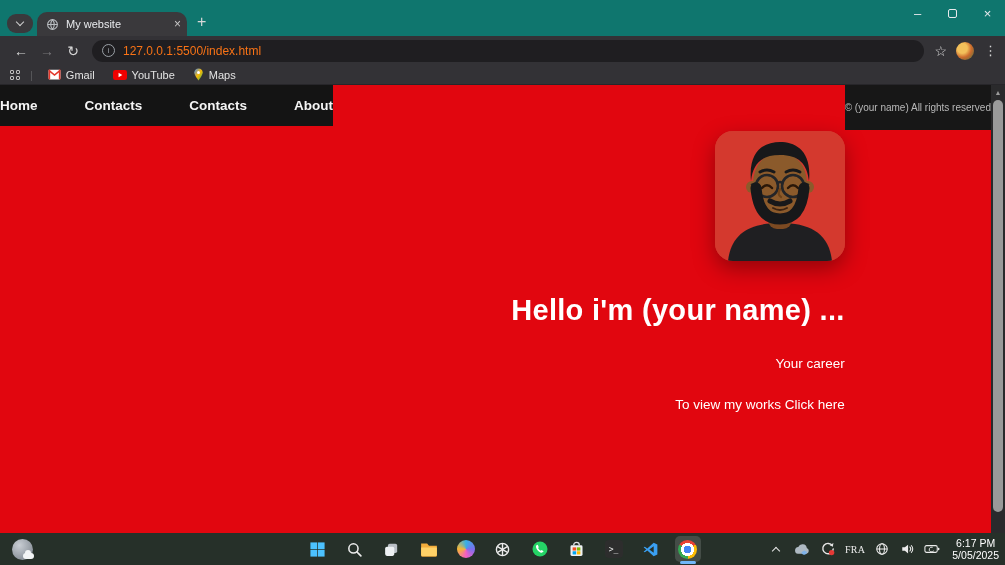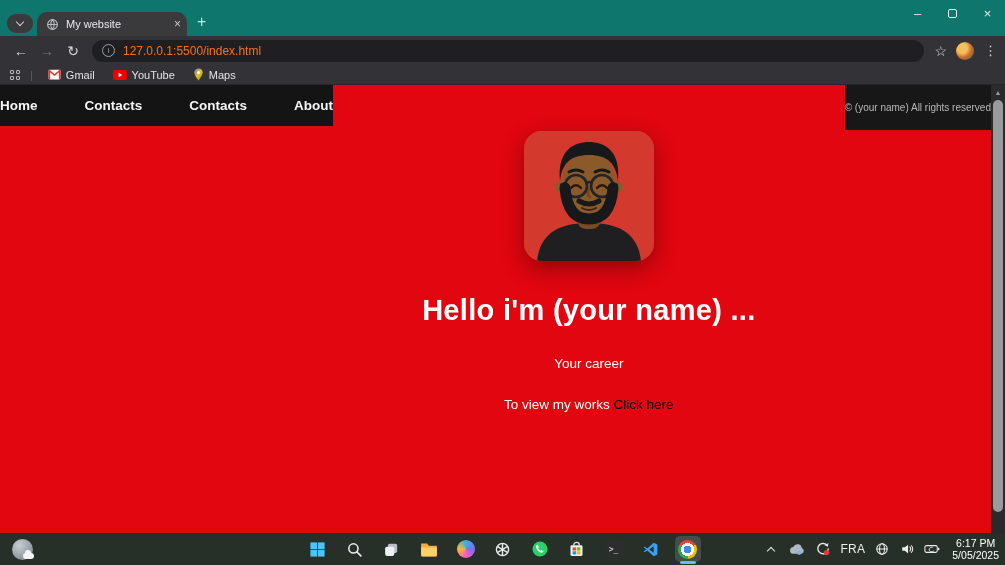--- a/index.html
+++ b/index.html
@@ -44,27 +44,27 @@
   .appsgrid i { width:4px; height:4px; border:1px solid #bdbdbd; border-radius:1px; }
   .bm-sep { color:#5a5a5e; font-size:11px; margin:0 2px; }
   .bm { display:flex; align-items:center; gap:5px; cursor:pointer; padding:2px 5px; border-radius:4px; }
   .bm span { color:#e3e3e3; font-size:11px; }
 
   
   .viewport { position:relative; height:457px; background:#e1060f; }
   .pagearea { position:absolute; left:0; top:0; right:14px; bottom:0; display:flex; flex-direction:row; }
   .sitenav { height:41px; background:#141414; display:flex; align-items:center; justify-content:center; gap:47px; }
   .sitenav a { color:#f5f5f5; font-size:13.5px; font-weight:bold; text-decoration:none; cursor:pointer; }
-  .hero { flex:1; background:#e1060f; display:flex; flex-direction:column; align-items:center; }
+  .hero { flex:1; background:#e1060f; display:flex; flex-direction:column; align-items:flex-end; }
   .avatar-card { margin-top:46px; width:130px; height:130px; border-radius:18px; background:#d4392e;
                  box-shadow:0 8px 22px rgba(0,0,0,.35); overflow:hidden; }
   .hero h1 { margin-top:33px; color:#ffffff; font-size:29px; font-weight:bold; letter-spacing:.3px; }
   .career { margin-top:29px; color:#ffffff; font-size:13.5px; }
   .works { margin-top:26px; color:#ffffff; font-size:13.5px; }
-  .works a { color:#000000; text-decoration:none; cursor:pointer; }
+  .works a { color:#ffffff; text-decoration:none; cursor:pointer; }
   .sitefooter { height:45px; background:#171717; display:flex; align-items:center; justify-content:center; }
   .sitefooter p { color:#b9b9b9; font-size:10px; }
 
   .scrollbar { position:absolute; right:0; top:0; bottom:0; width:14px; background:#2a2a2c;
                display:flex; flex-direction:column; align-items:center; }
   .sb-arrow { color:#9a9a9a; font-size:7px; height:14px; display:flex; align-items:center; cursor:pointer; }
   .sb-thumb { width:10px; height:412px; margin-top:1px; background:#9a9a9a; border-radius:5px; cursor:grab; }
   .sb-spacer { flex:1; }
 
   
@@ -87,21 +87,21 @@
                           border-radius:2px; background:#71b7f8; }
   .chrome-ball { width:19px; height:19px; border-radius:50%;
      background:radial-gradient(circle at center, #4285f4 0 4px, #ffffff 4px 6.5px, rgba(0,0,0,0) 6.5px),
                 conic-gradient(from -60deg, #ea4335 0 120deg, #fbbc05 120deg 240deg, #34a853 240deg 360deg); }
   .copilot { width:18px; height:18px; border-radius:50%;
              background:conic-gradient(#37b0e4, #7a6ff0, #f75ec2, #f7b733, #37b0e4); }
   .terminal { width:18px; height:18px; border-radius:4px; background:#2d2d2d; color:#e8e8e8;
               font-family:"DejaVu Sans Mono", monospace; font-size:8px; display:flex; align-items:center; justify-content:center; }
   .tb-right { position:absolute; right:6px; top:0; height:32px; display:flex; align-items:center; gap:9px; }
   .tray-btn { display:flex; align-items:center; justify-content:center; cursor:pointer; min-width:16px; height:32px; }
-  .lang { color:#ececec; font-size:12px; letter-spacing:.3px; }
+  .lang { color:#ececec; font-size:10px; letter-spacing:.3px;font-family:Liberation Serif, serif; }
   .clock { text-align:center; color:#ffffff; font-size:10.5px; line-height:12px; cursor:pointer; padding-left:3px; }
 
   svg { display:block; }
 </style>
 </head>
 <body>
 
 <div class="screen">
 
   <div class="browser">

